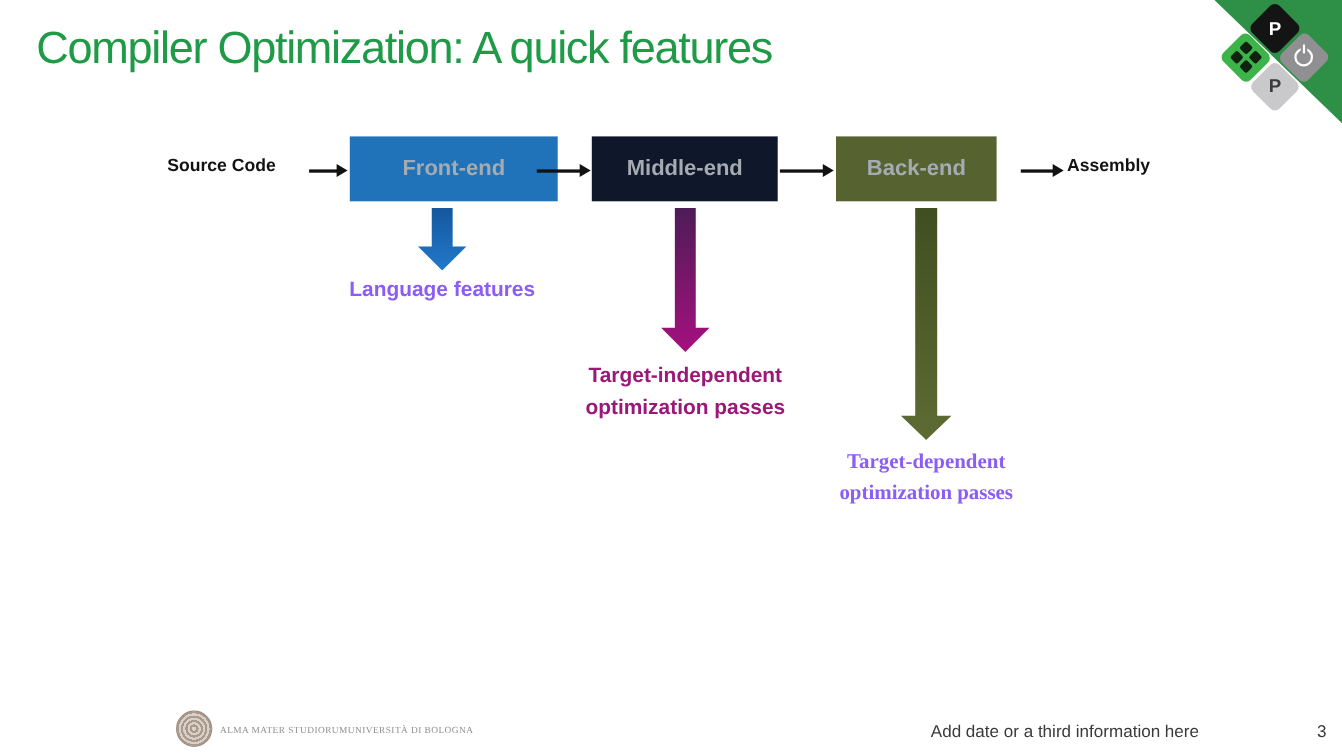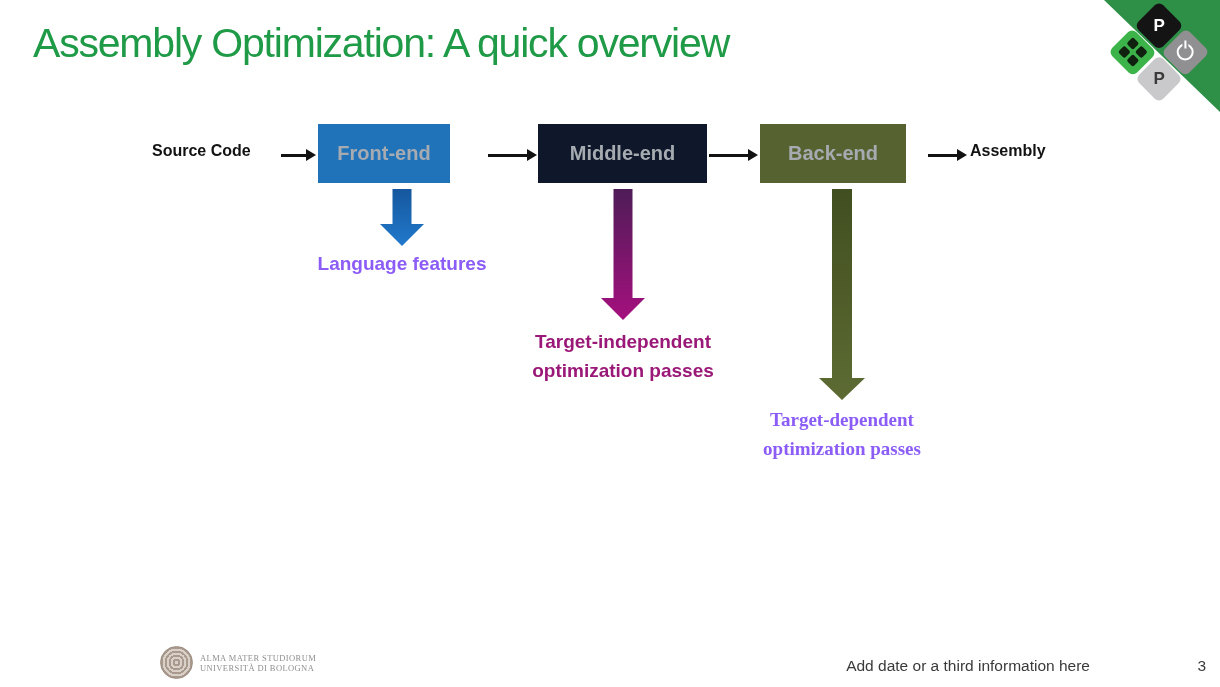--- a/index.html
+++ b/index.html
@@ -41,21 +41,21 @@
   
   .io-label{position:absolute;font-size:16px;font-weight:700;color:#121212;white-space:nowrap;}
   .src{left:152px;top:142px;}
   .asm{left:970px;top:142px;}
 
   .stage-box{
     position:absolute;top:124px;height:59px;
     display:flex;align-items:center;justify-content:center;
     font-size:20px;font-weight:700;color:#A6ABB1;
   }
-  .front{left:318px;width:132px;background:#2073B9;}
+  .front{left:318px;width:189px;background:#2073B9;}
   .middle{left:538px;width:169px;background:#0f172a;}
   .back{left:760px;width:146px;background:#566330;}
 
   .harrow{position:absolute;top:149px;height:12px;}
   .harrow::before{content:"";position:absolute;left:0;right:8px;top:5px;height:2.6px;background:#121212;}
   .harrow::after{content:"";position:absolute;right:0;top:0;width:0;height:0;
     border-left:10px solid #121212;border-top:6px solid transparent;border-bottom:6px solid transparent;}
   .a1{left:281px;width:35px;}
   .a2{left:488px;width:49px;}
   .a3{left:709px;width:49px;}
@@ -71,21 +71,21 @@
   .cap-middle{left:463px;top:327px;color:#9A1877;}
   .cap-back{left:682px;top:405px;color:#8b5cf6;font-family:Liberation Serif, serif;}
 
   
   .eth-logo{position:absolute;left:35px;top:659px;color:#14532d;white-space:nowrap;margin-top:28px;}
   .eth-bold{font-size:26px;font-weight:700;letter-spacing:-1px;}
   .eth-light{font-size:26px;font-weight:400;margin-left:5px;}
   .unibo{position:absolute;left:160px;top:646px;display:flex;align-items:center;}
   .seal{width:33px;height:33px;border-radius:50%;border:1.5px solid #9b8d81;box-sizing:border-box;
     background:repeating-radial-gradient(circle at 50% 50%, #d9d0c8 0 2px, #a99a8d 2px 4px);display:block;}
-  .unibo-text{margin-left:7px;display:flex;flex-direction:column;font-size:8.5px;line-height:10px;
+  .unibo-text{margin-left:7px;display:flex;flex-direction:row;font-size:8.5px;line-height:10px;
     letter-spacing:0.4px;color:#8F8F8F;font-family:"Liberation Serif",serif;}
   .footer-note{position:absolute;right:130px;top:657px;font-size:15.5px;color:#3A3A3A;}
   .page-number{position:absolute;right:14px;top:657px;font-size:15.5px;color:#3A3A3A;}
 </style>
 </head>
 <body>
 
 <div class="slide">
 
   <div class="corner-tri"></div>
@@ -102,21 +102,21 @@
           <i></i>
           <i></i>
           <i></i>
         </span>
     </div>
     <div class="piece p-light">
       <span class="pp dark">P</span>
     </div>
   </div>
 
-  <h1 class="title">Assembly Optimization: A quick overview</h1>
+  <h1 class="title">Compiler Optimization: A quick features</h1>
 
   <div>
     <span class="io-label src">Source Code</span>
     <div class="harrow a1"></div>
     <div class="stage-box front">Front-end</div>
     <div class="harrow a2"></div>
     <div class="stage-box middle">Middle-end</div>
     <div class="harrow a3"></div>
     <div class="stage-box back">Back-end</div>
     <div class="harrow a4"></div>

